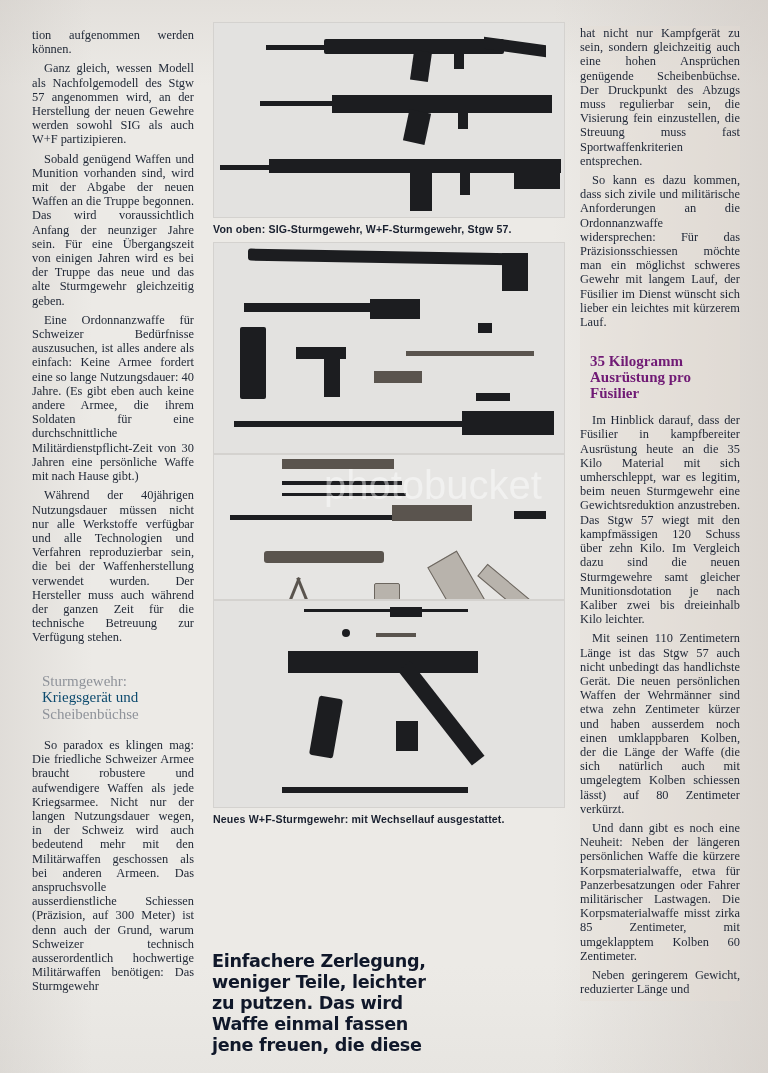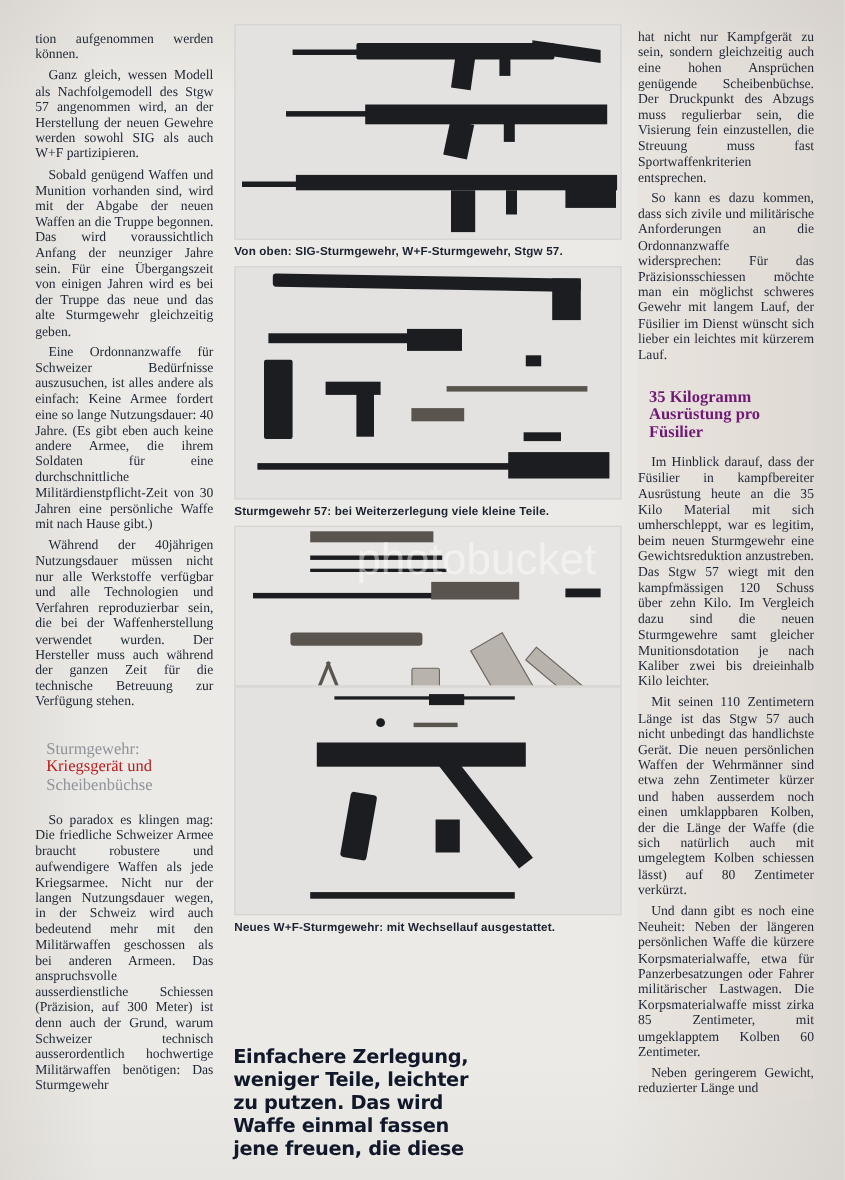--- a/index.html
+++ b/index.html
@@ -27,21 +27,21 @@
       font-size: 12.4px; line-height: 14.2px; text-align: justify;
       color: #1e2636;
       background: rgba(228,222,212,0.35);
     }
     p.para { text-indent: 12px; margin-bottom: 5px; }
     p.para.first { text-indent: 0; }
     .subhead {
       font-size: 15px; line-height: 16.5px; margin: 28px 0 16px 10px;
       color: #8f939a;
     }
-    .subhead .dark { color: #b91c1c; }
+    .subhead .dark { color: #0c4a6e; }
     .subhead-right {
       font-weight: bold; font-size: 15px; line-height: 16px;
       margin: 24px 0 12px 10px; color: #701a75;
     }
     .middle {
       position: absolute; left: 210px; top: 22px; width: 358px;
     }
     .photo {
       position: relative; width: 352px; margin-left: 3px;
       background: #e3e2e0;
@@ -120,21 +120,20 @@
     <div class="part" style="left:26px;top:84px;width:26px;height:72px;border-radius:2px;"></div>
     <div class="part" style="left:82px;top:104px;width:50px;height:12px;"></div>
     <div class="part" style="left:110px;top:114px;width:16px;height:40px;"></div>
     <div class="part grey" style="left:160px;top:128px;width:48px;height:12px;"></div>
     <div class="part grey" style="left:192px;top:108px;width:128px;height:5px;"></div>
     <div class="part" style="left:264px;top:80px;width:14px;height:10px;"></div>
     <div class="part" style="left:20px;top:178px;width:240px;height:6px;"></div>
     <div class="part" style="left:248px;top:168px;width:92px;height:24px;"></div>
     <div class="part" style="left:262px;top:150px;width:34px;height:8px;"></div>
   </div>
-  <div class="caption">Sturmgewehr 57: bei Weiterzerlegung viele kleine Teile.</div>
 
   <div class="photo" style="height:146px;background:#e6e5e3;">
     <div class="part grey" style="left:68px;top:4px;width:112px;height:10px;"></div>
     <div class="part" style="left:68px;top:26px;width:120px;height:4px;"></div>
     <div class="part" style="left:68px;top:38px;width:124px;height:3px;"></div>
     <div class="part" style="left:16px;top:60px;width:240px;height:5px;"></div>
     <div class="part grey" style="left:178px;top:50px;width:80px;height:16px;"></div>
     <div class="part" style="left:300px;top:56px;width:32px;height:8px;"></div>
     <div class="part grey" style="left:50px;top:96px;width:120px;height:12px;border-radius:3px;"></div>
     <div class="part light" style="left:160px;top:128px;width:26px;height:56px;border-radius:2px;"></div>

